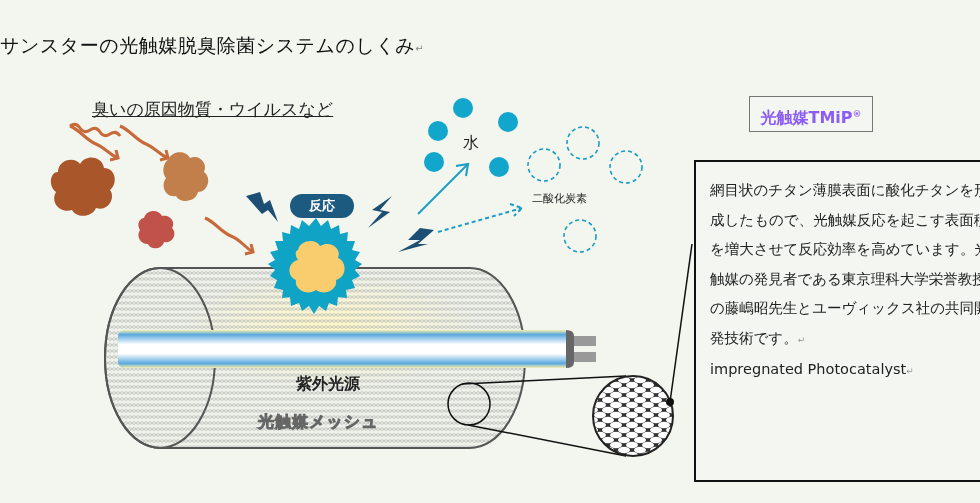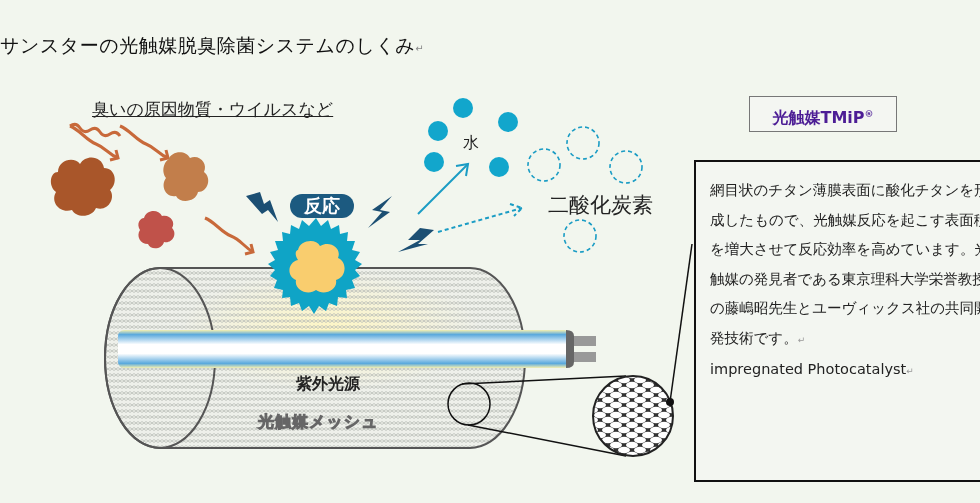--- a/index.html
+++ b/index.html
@@ -2,25 +2,25 @@
 <html><head>
 <meta charset="utf-8">
 <style>
   html,body{margin:0;padding:0;}
   body{width:980px;height:503px;background:#f2f6ee;position:relative;overflow:hidden;font-family:"DejaVu Sans",sans-serif;color:#222;}
   .abs{position:absolute;}
   #title{left:0;top:33px;width:980px;text-align:left;font-size:19px;color:#111;letter-spacing:0.5px;}
   #title .mark{font-size:10px;color:#888;}
   #odor-label{left:92px;top:98px;font-size:17px;color:#222;text-decoration:underline;}
   #water-label{left:463px;top:133px;font-size:16px;}
-  #co2-label{left:548px;top:191px;font-size:21px;text-align:center;}
-  #react-badge{left:290px;top:194px;width:64px;height:24px;background:#1c5a80;color:#fff;border-radius:12px;text-align:center;font-weight:bold;font-size:18px;line-height:24px;}
+  #co2-label{left:532px;top:191px;font-size:11px;text-align:center;}
+  #react-badge{left:290px;top:194px;width:64px;height:24px;background:#1c5a80;color:#fff;border-radius:12px;text-align:center;font-weight:bold;font-size:13px;line-height:24px;}
   #uv-label{left:296px;top:374px;font-size:16px;font-weight:bold;color:#222;}
   #mesh-label{left:258px;top:412px;font-size:16px;font-weight:bold;color:#fff;-webkit-text-stroke:1px #666;letter-spacing:1px;}
-  #tmip-box{left:749px;top:96px;width:148px;height:36px;border:1px solid #777;background:#f4f6f2;box-sizing:border-box;text-align:center;line-height:34px;font-weight:bold;font-size:16px;color:#4c1d95;}
+  #tmip-box{left:749px;top:96px;width:124px;height:36px;border:1px solid #777;background:#f4f6f2;box-sizing:border-box;text-align:center;line-height:34px;font-weight:bold;font-size:16px;color:#8b5cf6;}
   #tmip-box sup{font-size:9px;}
   #desc-box{left:694px;top:160px;width:316px;height:322px;border:2px solid #111;box-sizing:border-box;padding:14px 12px 0 14px;font-size:14.5px;line-height:29.5px;background:#f3f6f1;}
   #desc-box .en{text-align:justify;text-align-last:justify;}
   #desc-box .en2{}
   .mark{color:#999;font-size:9px;}
   svg{position:absolute;left:0;top:0;}
 </style>
 </head>
 <body>
 

